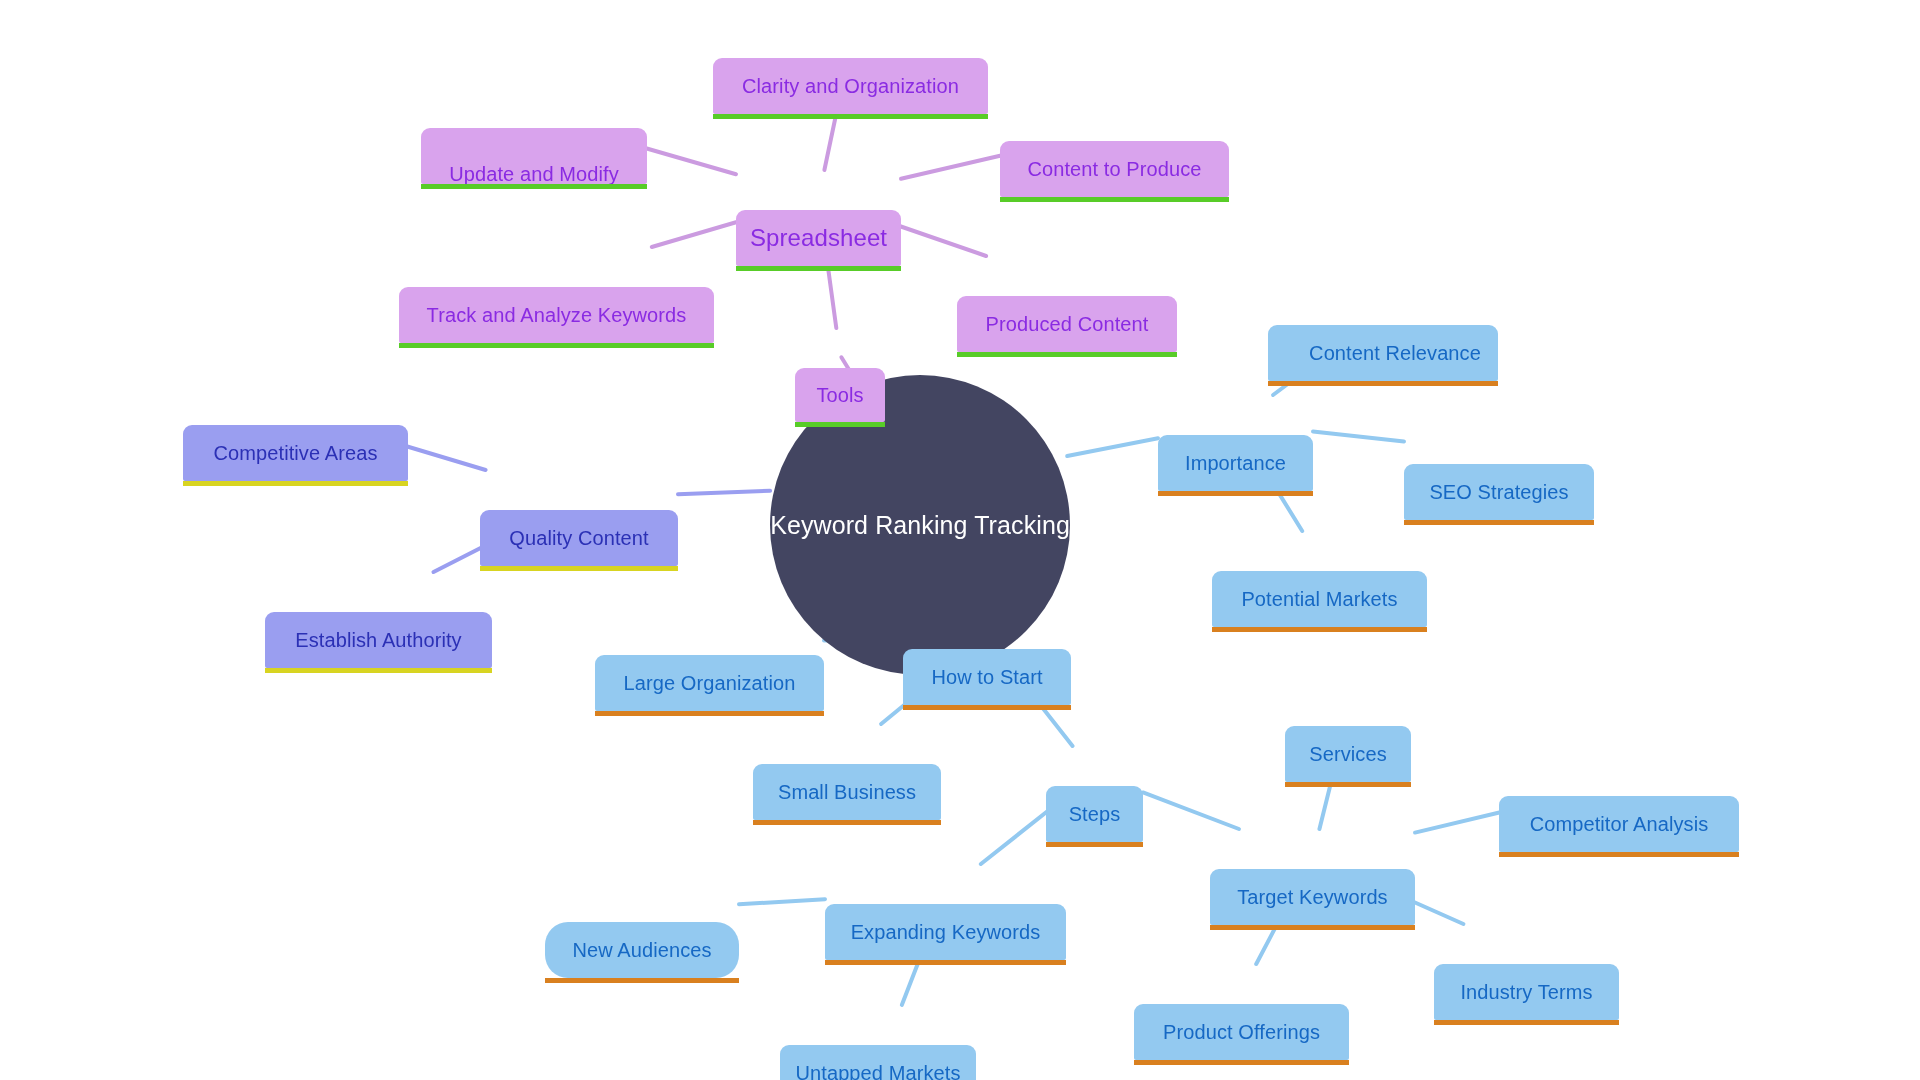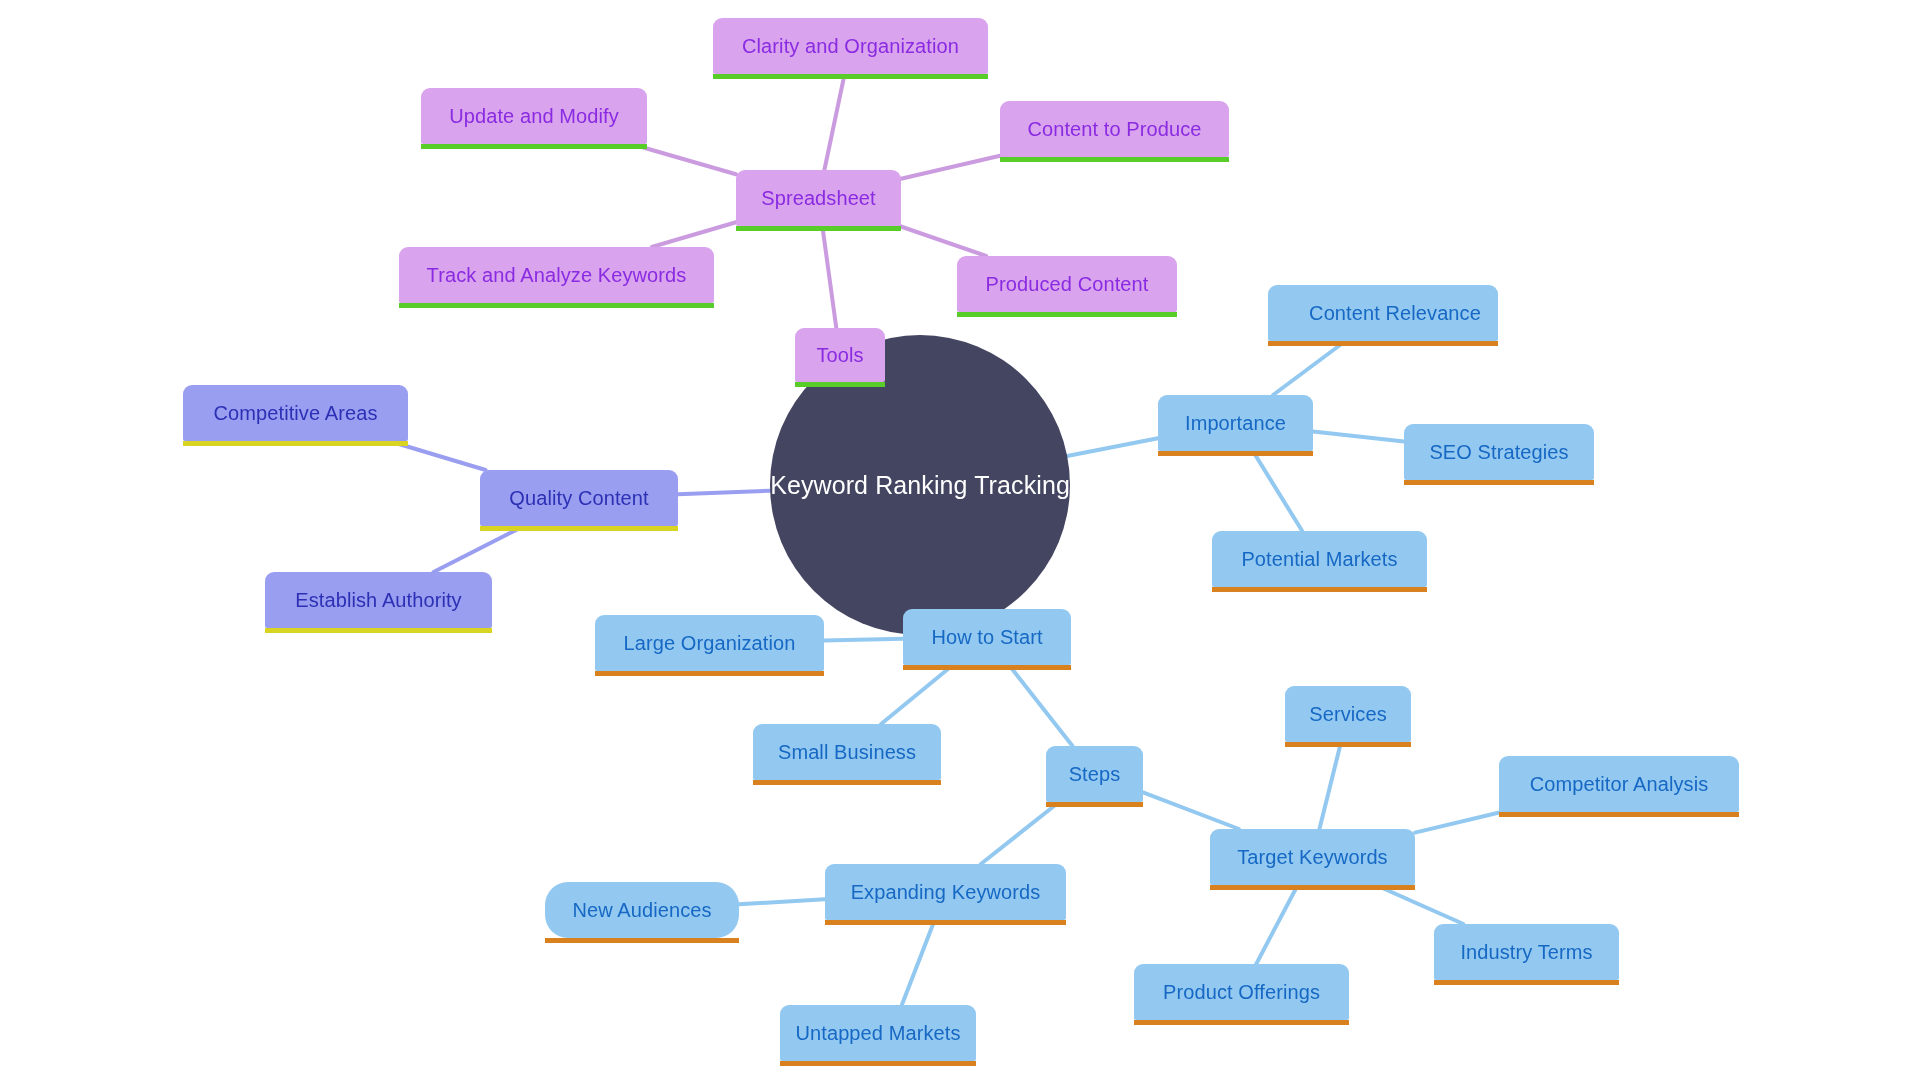--- a/index.html
+++ b/index.html
@@ -26,20 +26,21 @@
   .node {
     position: absolute;
     box-sizing: border-box;
     display: flex;
     align-items: center;
     justify-content: center;
     border-radius: 9px 9px 2px 2px;
     white-space: nowrap;
     line-height: 1;
     letter-spacing: 0.1px;
+    margin-top: 40px;
   }
   .node .node-label {
     display: block;
     padding: 0 2px;
   }
   .node::after {
     content: "";
     position: absolute;
     left: 0;
     right: 0;
@@ -105,27 +106,27 @@
       <line x1="1375.5736842105264" y1="885" x2="1463.4263157894736" y2="924" stroke="#93c9f0" stroke-width="4" stroke-linecap="round"></line>
       <line x1="1297.7740740740742" y1="885" x2="1256.2259259259258" y2="964" stroke="#93c9f0" stroke-width="4" stroke-linecap="round"></line>
     </svg>
   <div id="node-layer">
       <div class="node n-root" style="left: 770px; top: 335px; width: 300px; height: 300px; font-size: 25px;">
         <span class="node-label">Keyword Ranking Tracking</span>
       </div>
       <div class="node n-purple" style="left: 795px; top: 328px; width: 90px; height: 54px; font-size: 20px;">
         <span class="node-label">Tools</span>
       </div>
-      <div class="node n-purple" style="left: 736px; top: 170px; width: 165px; height: 56px; font-size: 20px;">
+      <div class="node n-purple" style="left: 736px; top: 170px; width: 165px; height: 56px; font-size: 24px;">
         <span class="node-label">Spreadsheet</span>
       </div>
       <div class="node n-purple" style="left: 713px; top: 18px; width: 275px; height: 56px; font-size: 20px;">
         <span class="node-label">Clarity and Organization</span>
       </div>
-      <div class="node n-purple" style="left: 421px; top: 88px; width: 226px; height: 56px; font-size: 20px;">
+      <div class="node n-purple" style="left: 421px; top: 88px; width: 226px; height: 56px; font-size: 20px; align-items: flex-end;">
         <span class="node-label">Update and Modify</span>
       </div>
       <div class="node n-purple" style="left: 1000px; top: 101px; width: 229px; height: 56px; font-size: 20px;">
         <span class="node-label">Content to Produce</span>
       </div>
       <div class="node n-purple" style="left: 399px; top: 247px; width: 315px; height: 56px; font-size: 20px;">
         <span class="node-label">Track and Analyze Keywords</span>
       </div>
       <div class="node n-purple" style="left: 957px; top: 256px; width: 220px; height: 56px; font-size: 20px;">
         <span class="node-label">Produced Content</span>

